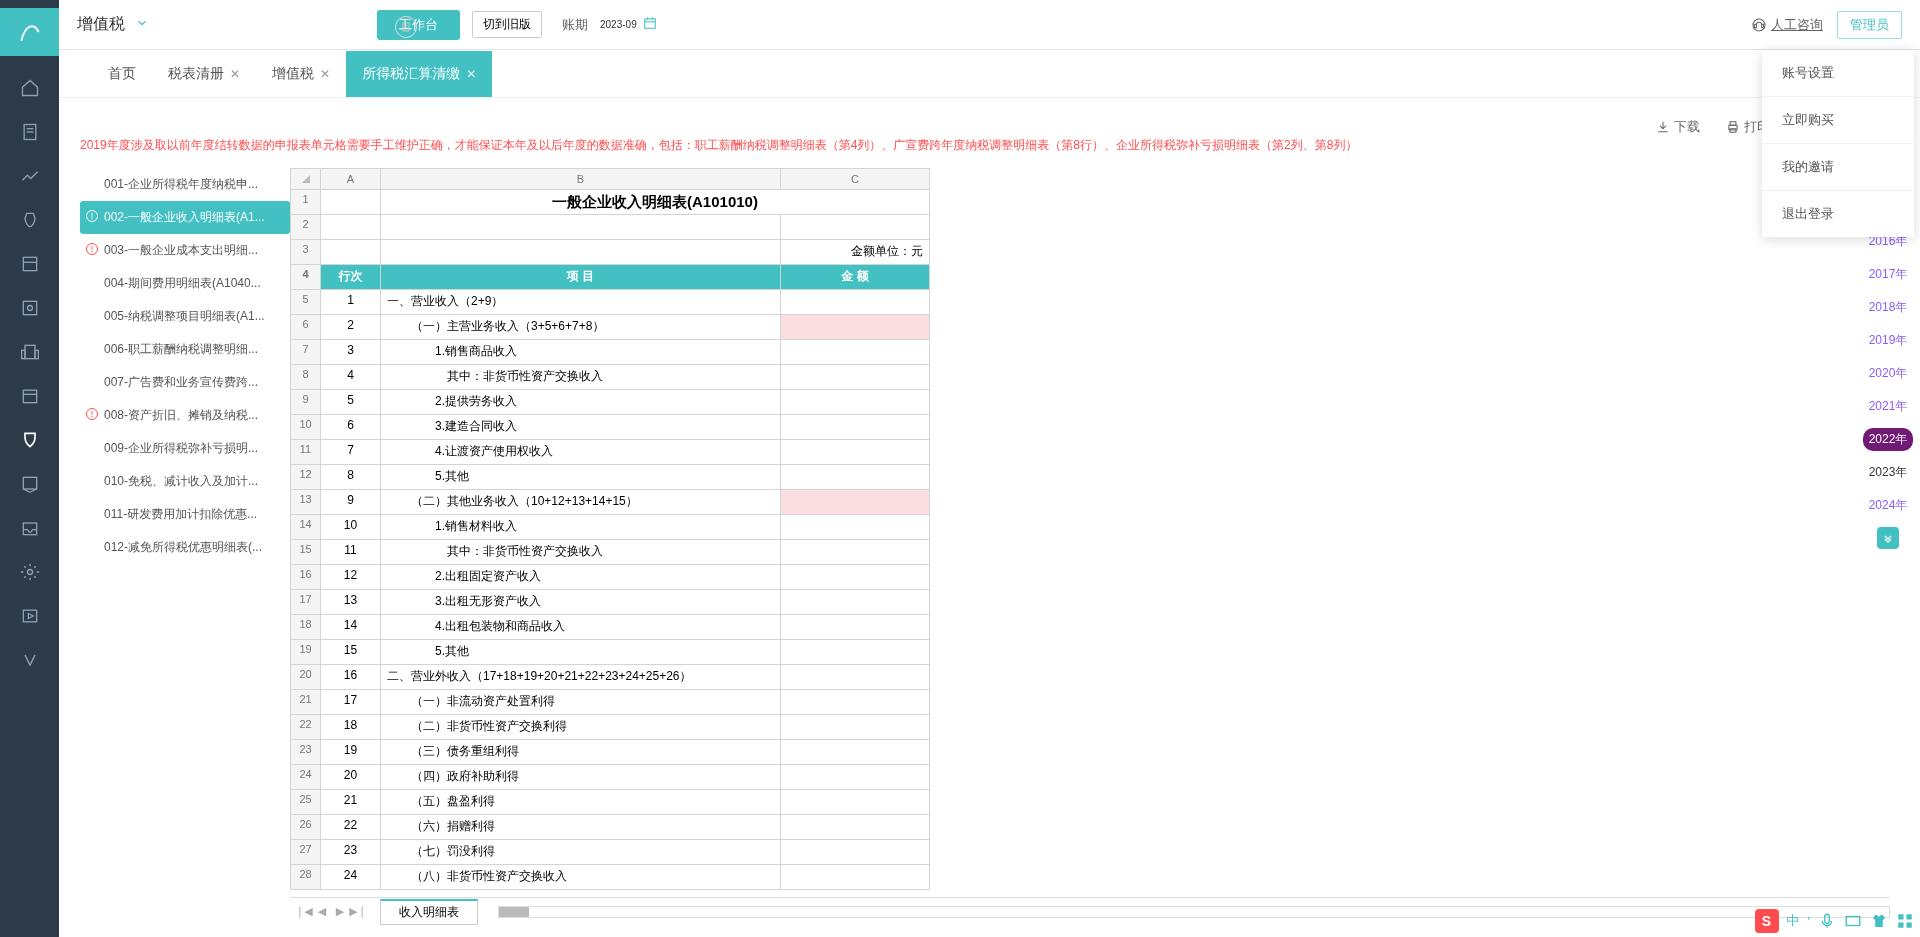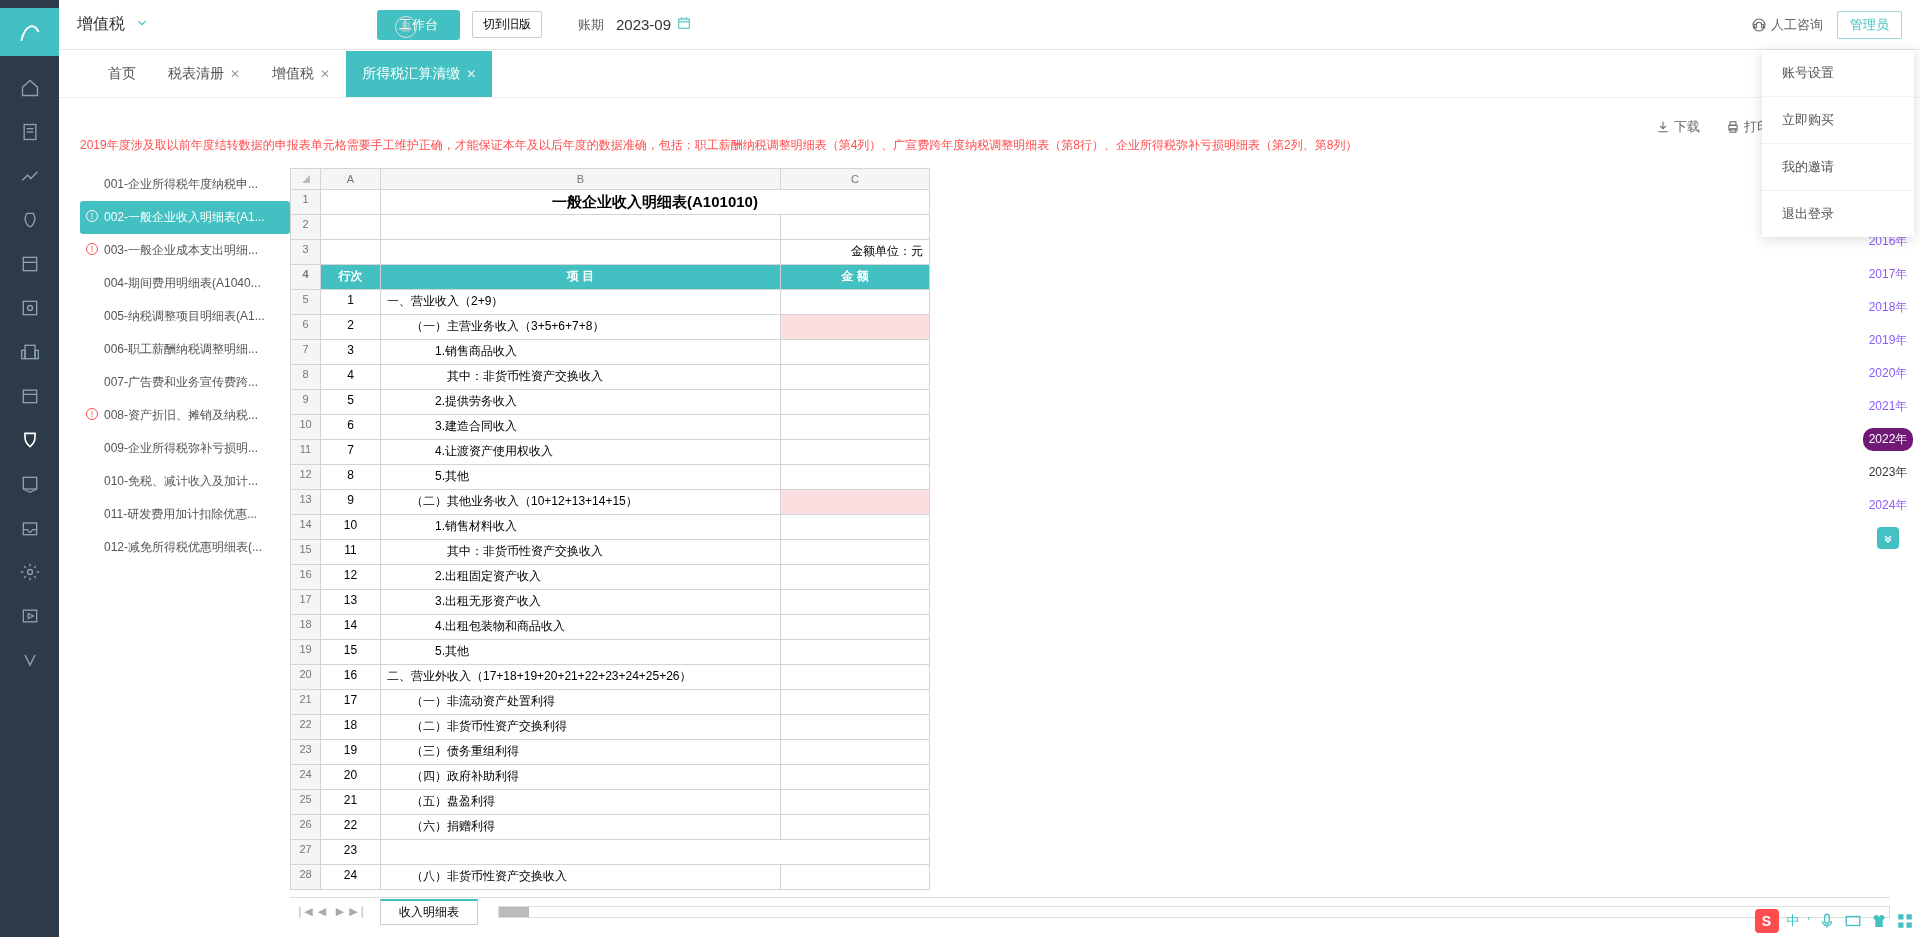--- a/index.html
+++ b/index.html
@@ -12,24 +12,24 @@
 .sidebar-icon.active { color: #fff; }
 .sidebar-icon svg { width: 20px; height: 20px; }
 
 
 .top-header { position: absolute; left: 59px; top: 0; right: 0; height: 50px; border-bottom: 1px solid #e5e5e5; display: flex; align-items: center; padding: 0 18px; background: #fff; }
 .title-combo { display: flex; align-items: center; gap: 10px; width: 260px; }
 .title-text { font-size: 16px; color: #333; }
 .chevron-down { color: #42c0c2; }
 .btn-workbench { background: #42c0c2; color: #fff; border: none; border-radius: 3px; padding: 6px 22px; font-size: 13px; margin-left: 40px; cursor: pointer; }
 .btn-switch { border: 1px solid #ccc; background: #fff; padding: 4px 10px; font-size: 12px; margin-left: 12px; cursor: pointer; border-radius: 2px; }
-.period-label { margin-left: 36px; font-size: 13px; color: #666; }
-.period-value { margin-left: 12px; font-size: 15px; color: #333; }
+.period-label { margin-left: 20px; font-size: 13px; color: #666; }
+.period-value { margin-left: 12px; font-size: 10px; color: #333; }
 .header-right { margin-left: auto; display: flex; align-items: center; gap: 14px; }
-.consult-link { display: flex; align-items: center; gap: 4px; color: #666; font-size: 13px; cursor: pointer; }
+.consult-link { display: flex; align-items: center; gap: 4px; color: #666; font-size: 13px; cursor: pointer; text-decoration: underline; }
 .admin-btn { border: 1px solid #9cdcdb; color: #42c0c2; padding: 4px 12px; border-radius: 2px; cursor: pointer; font-size: 13px; }
 
 
 .admin-menu { position: absolute; right: 6px; top: 50px; width: 152px; background: #fff; box-shadow: 0 2px 12px rgba(0,0,0,.15); z-index: 100; }
 .admin-item { padding: 14px 20px; font-size: 13px; color: #555; cursor: pointer; border-bottom: 1px solid #f0f0f0; }
 .admin-item:last-child { border-bottom: none; }
 
 
 .tabs-row { position: absolute; left: 59px; top: 50px; right: 0; height: 48px; display: flex; align-items: center; padding-left: 33px; background: #fff; border-bottom: 1px solid #eee; }
 .tab { padding: 14px 16px; font-size: 14px; color: #555; cursor: pointer; display: flex; align-items: center; gap: 6px; }
@@ -449,20 +449,21 @@
       </div>
       <div class="row">
         <div class="cell idx">26</div>
         <div class="cell a">22</div>
         <div class="cell b">　　（六）捐赠利得</div>
         <div class="cell c"></div>
       </div>
       <div class="row">
         <div class="cell idx">27</div>
         <div class="cell a">23</div>
+        <div class="cell b">　　（七）罚没利得</div>
         <div class="cell c"></div>
       </div>
       <div class="row">
         <div class="cell idx">28</div>
         <div class="cell a">24</div>
         <div class="cell b">　　（八）非货币性资产交换收入</div>
         <div class="cell c"></div>
       </div>
     </div>
 </div>

